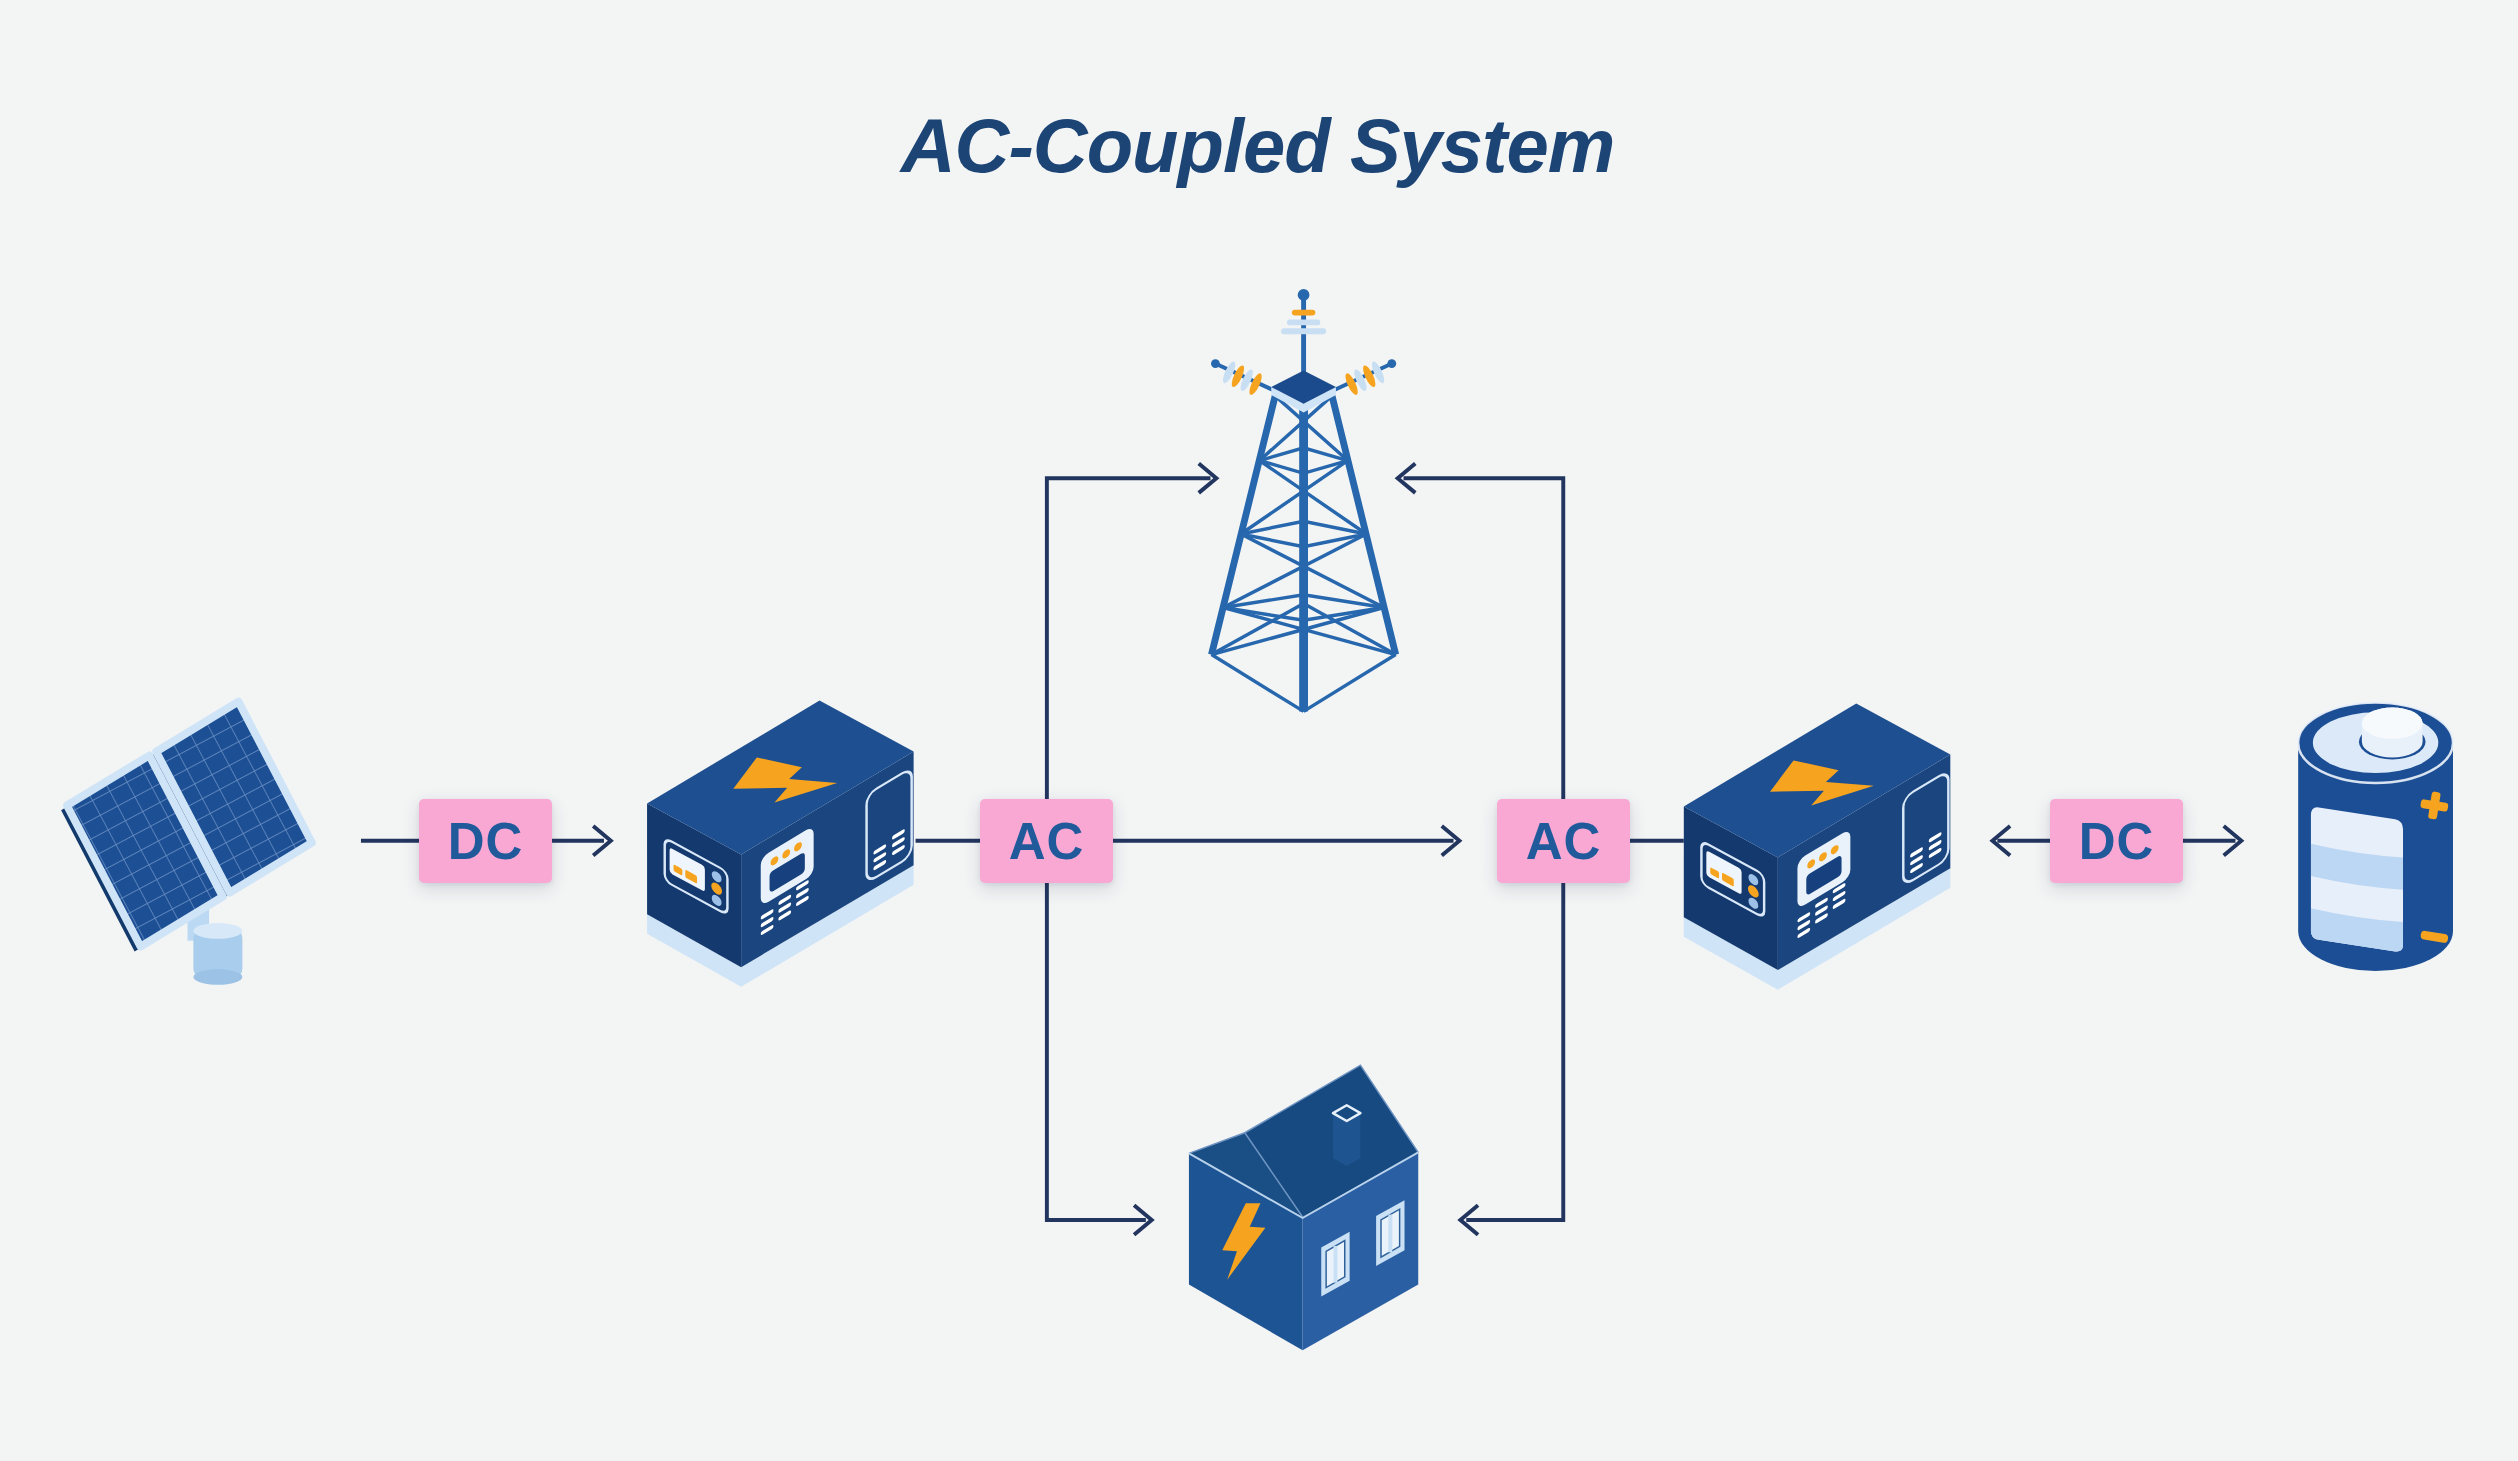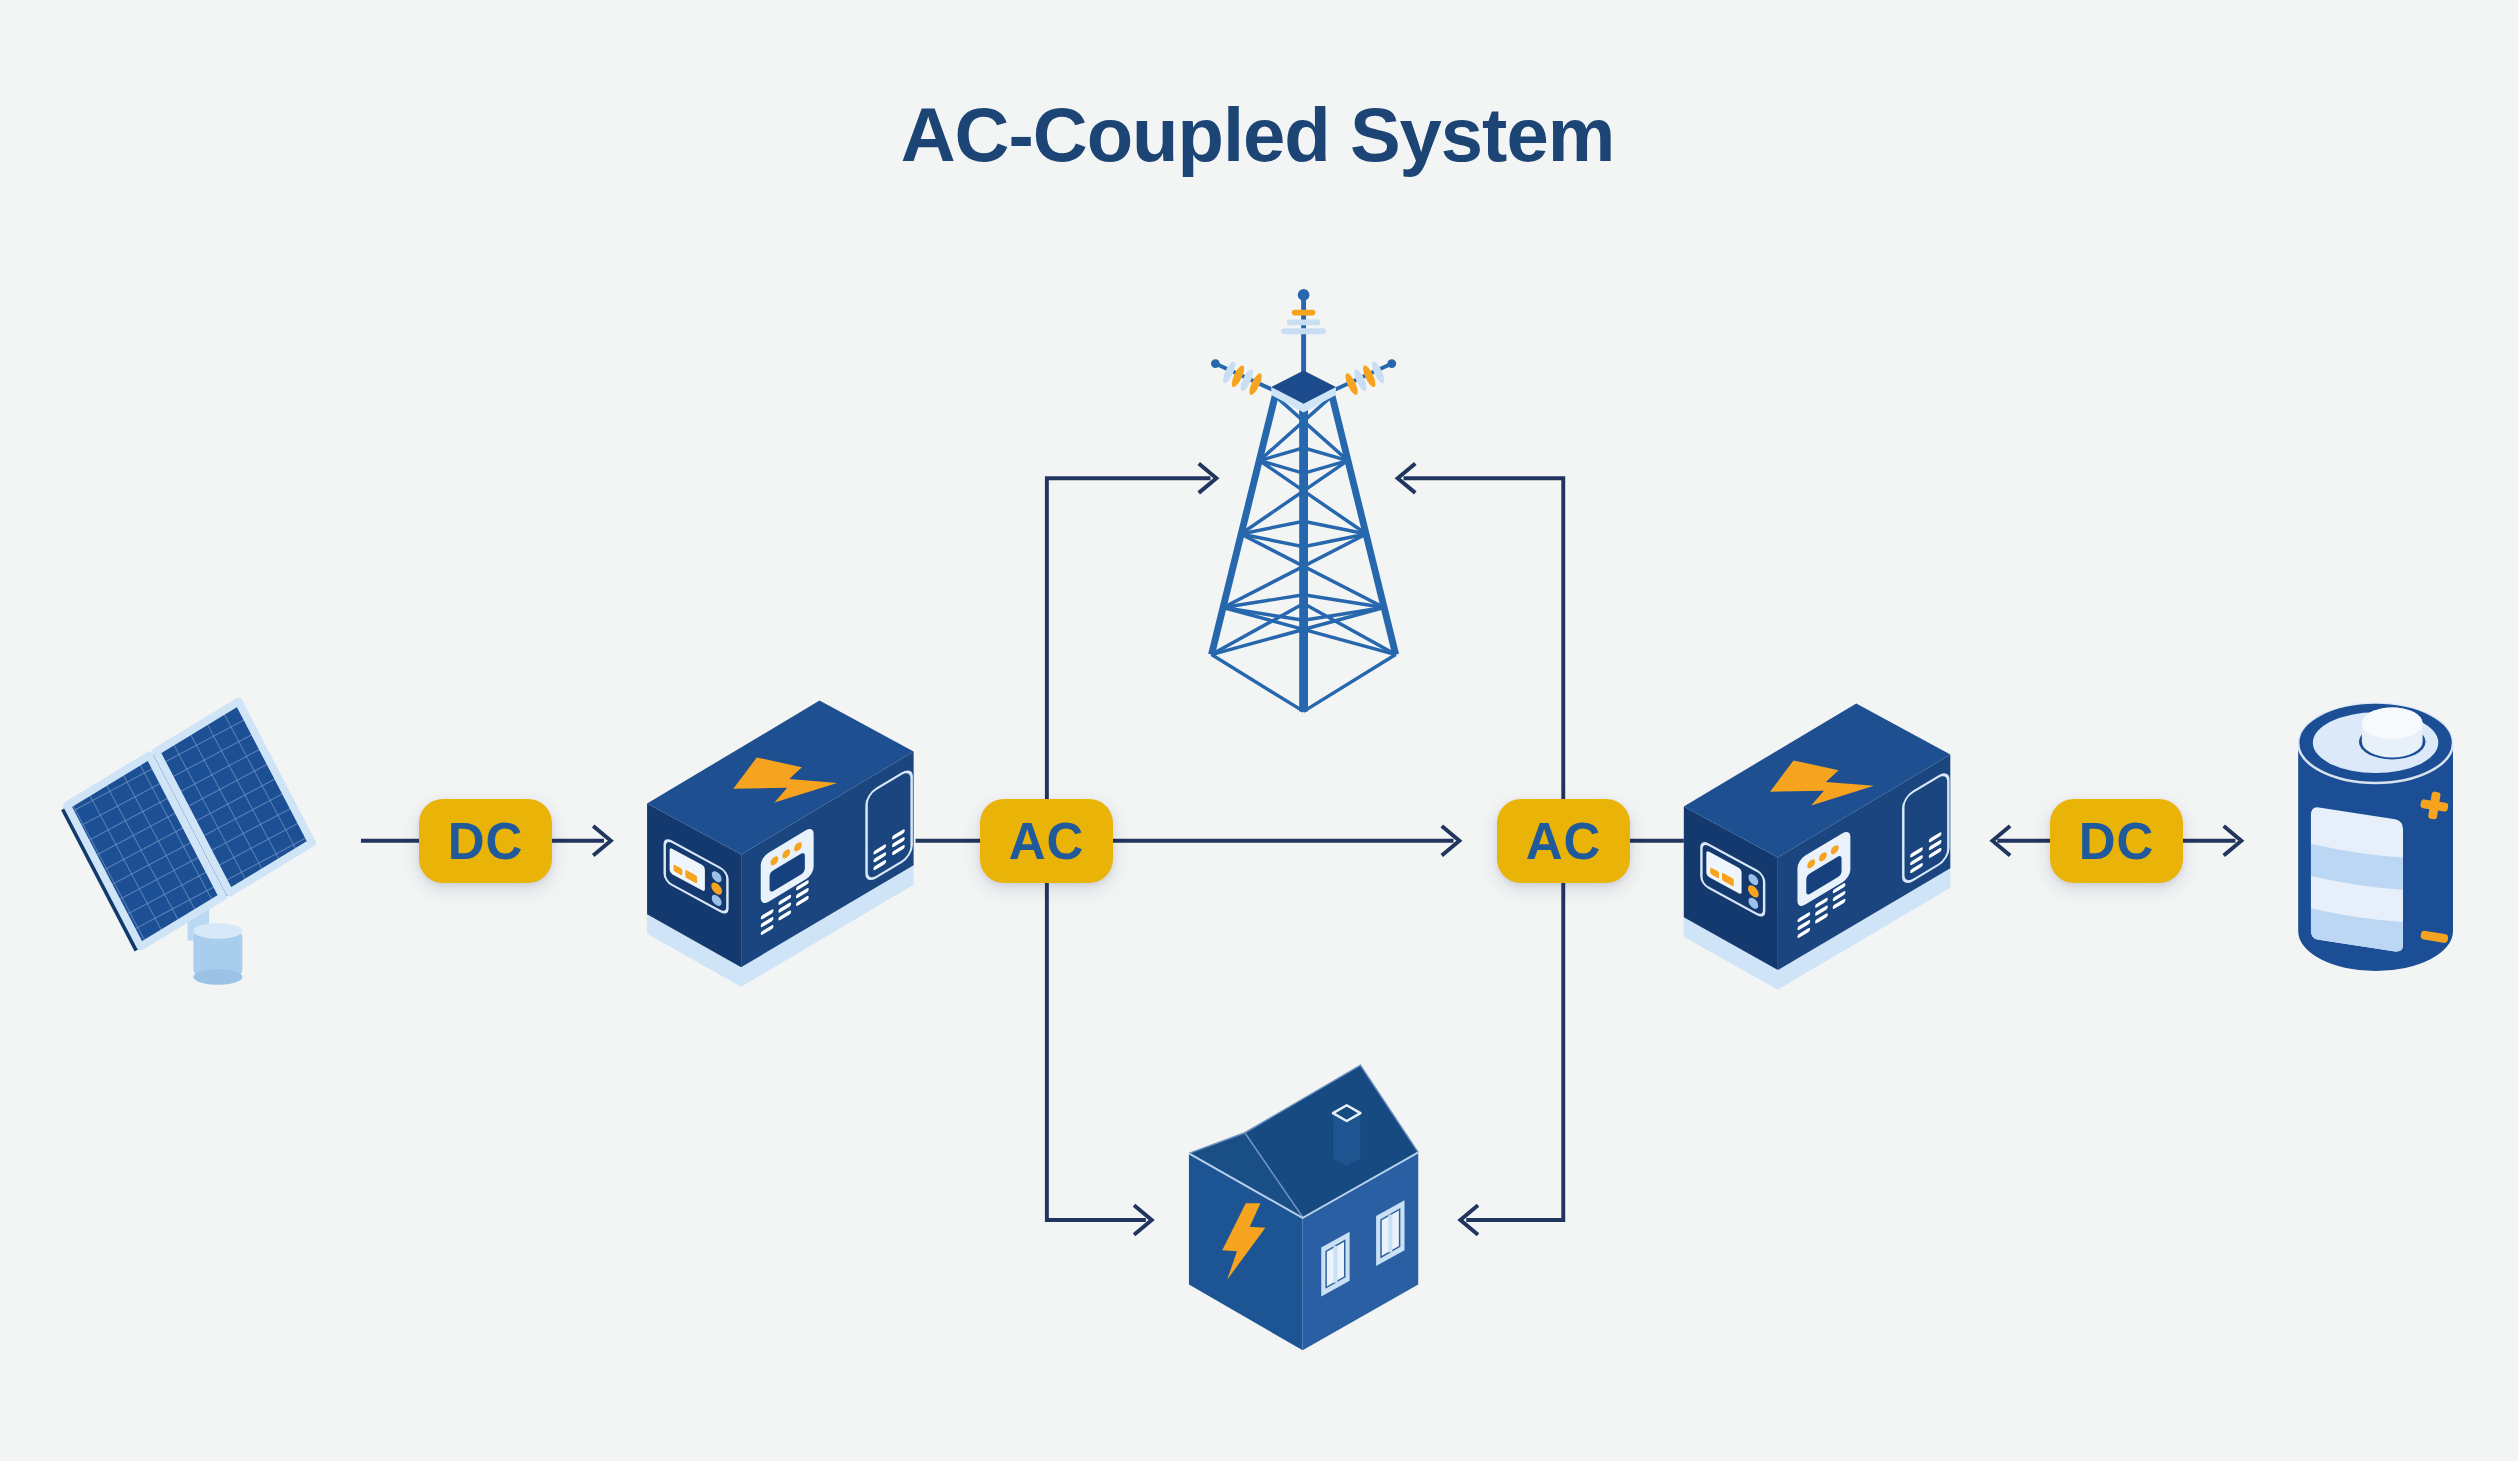--- a/index.html
+++ b/index.html
@@ -7,28 +7,29 @@
     width:2519px;height:1461px;overflow:hidden;
     background:#e9eaeb;
     font-family:"Liberation Sans", sans-serif;
   }
   .canvas{
     position:relative;width:2519px;height:1461px;
     background:#f3f4f4;
   }
   .page-title{
     position:absolute;left:0;right:4px;top:90px;
-    margin:1px;text-align:center;
+    margin:12px;text-align:center;
     font-size:76px;font-weight:700;letter-spacing:-1px;
     color:#1c4576;
+    font-style:italic;
   }
   .diagram-svg{position:absolute;left:0;top:0;}
   .badge{
     position:absolute;width:133px;height:84px;
-    background:#eab308;border-radius:24px;
+    background:#f9a8d4;border-radius:5px;
     box-shadow:0 5.9px 17.6px rgba(25,45,85,.14),0 2px 4.9px rgba(25,45,85,.08);
     display:flex;align-items:center;justify-content:center;
     font-size:51px;font-weight:700;letter-spacing:1px;
     color:#215a9b;
   }
   .badge-dc-solar{left:419px;top:799px;}
   .badge-ac-left{left:980px;top:799px;}
   .badge-ac-right{left:1497px;top:799px;}
   .badge-dc-battery{left:2050px;top:799px;}
 </style>

